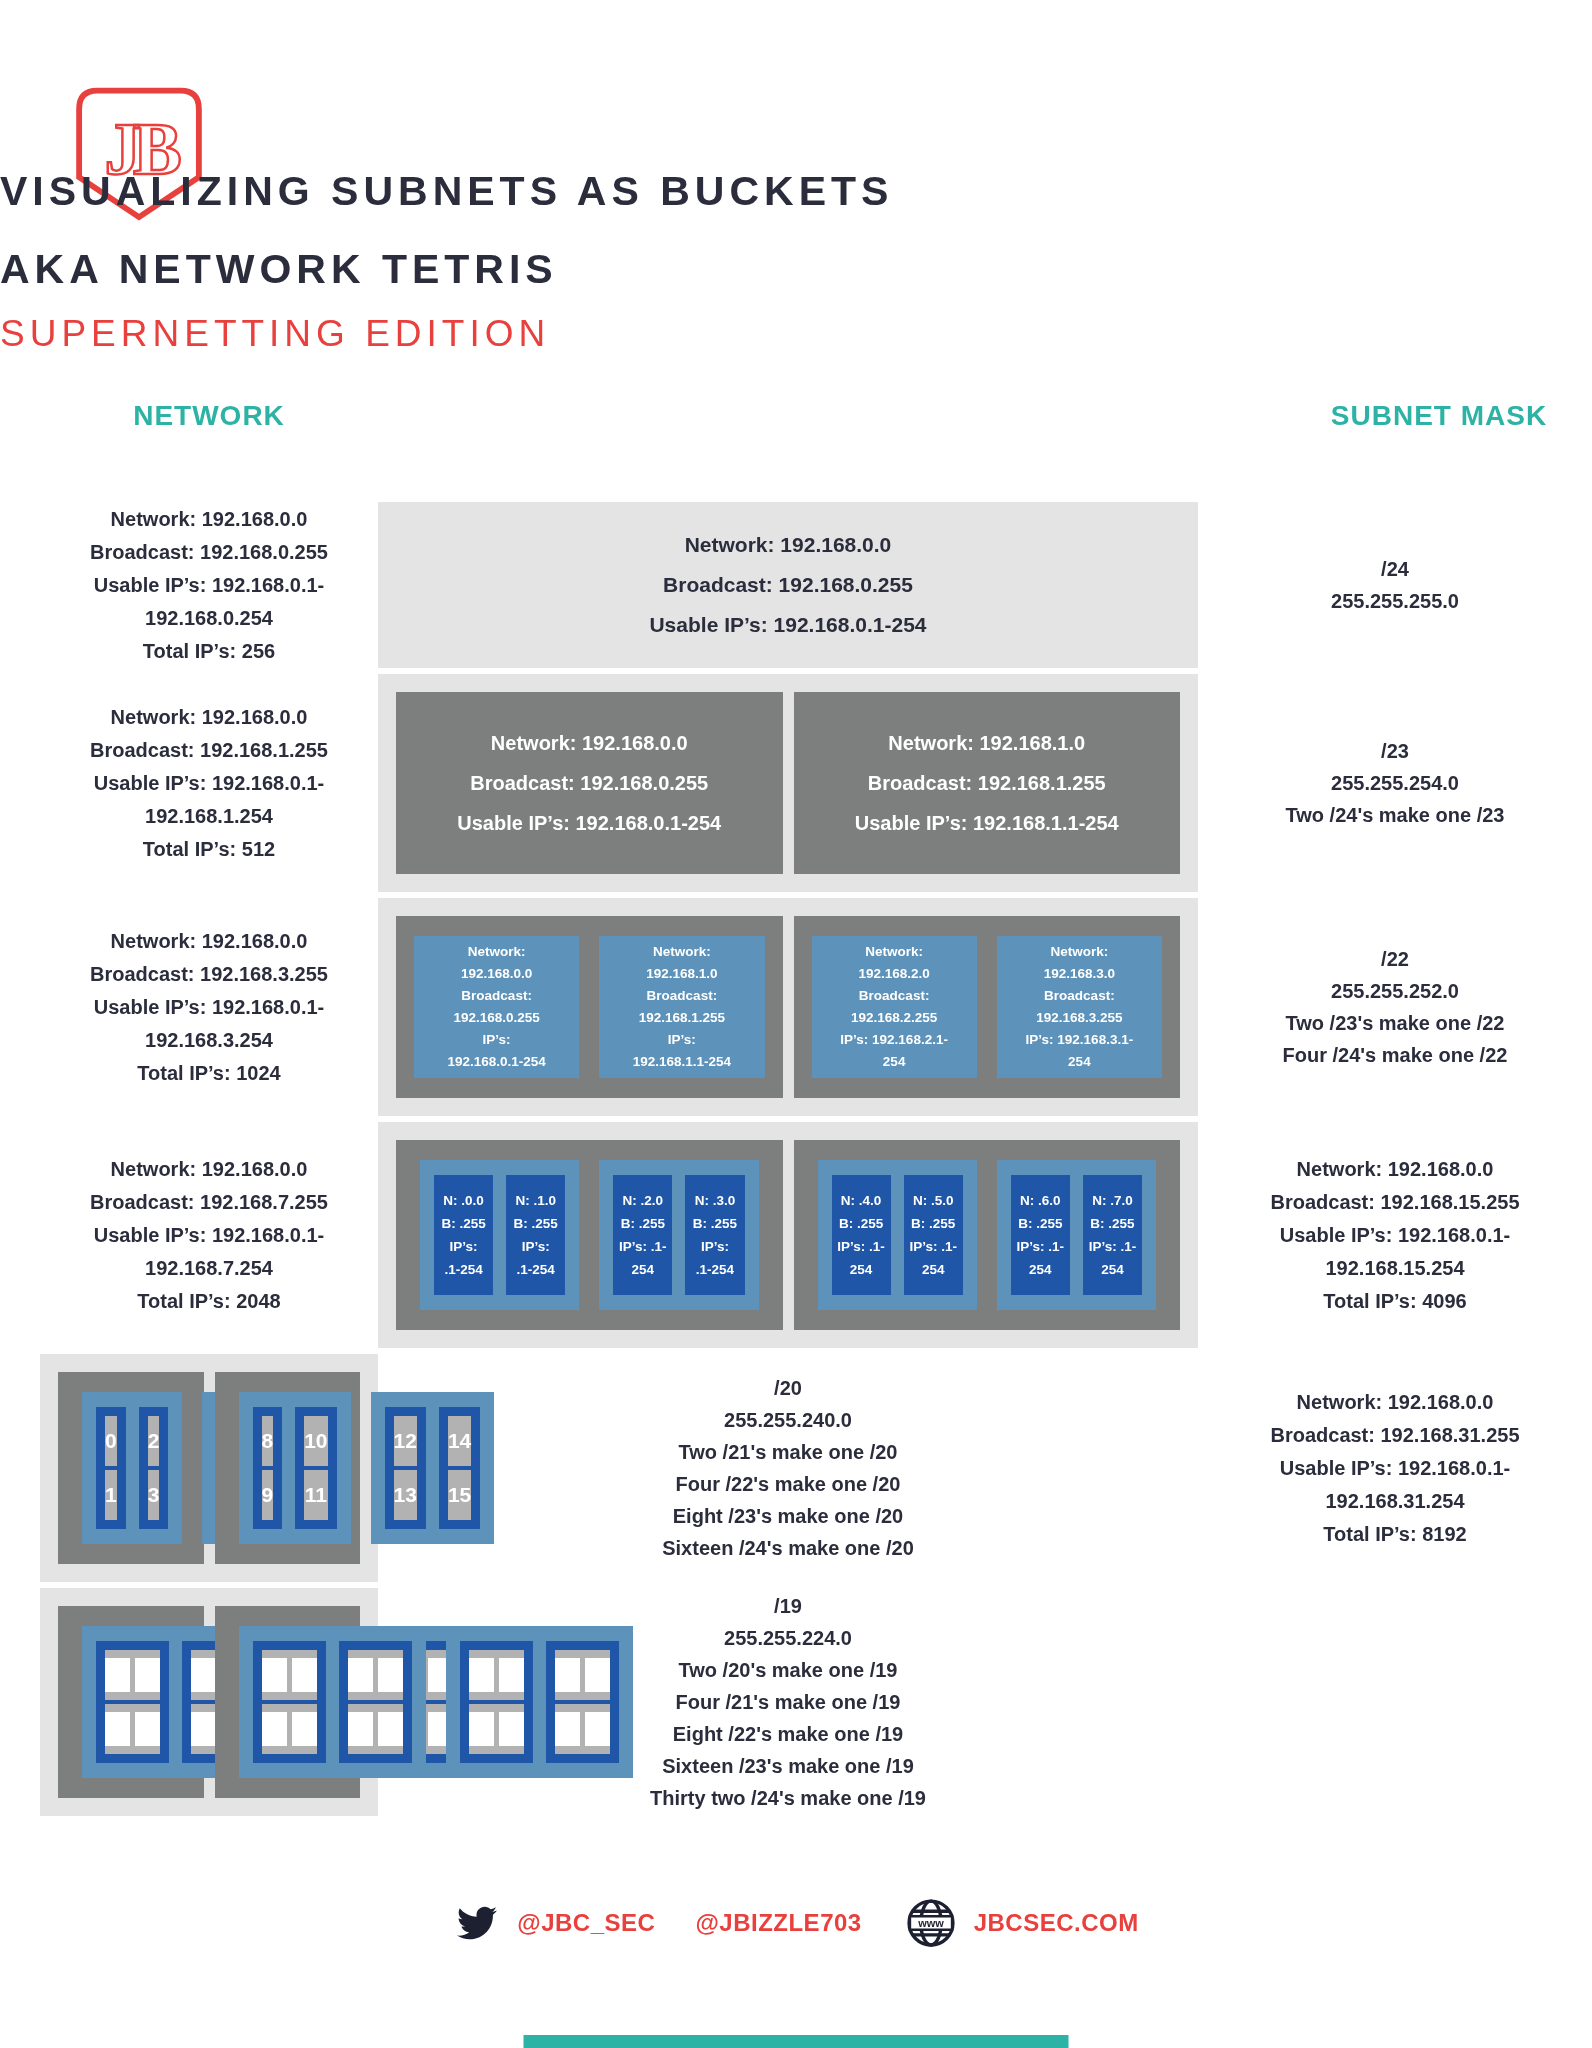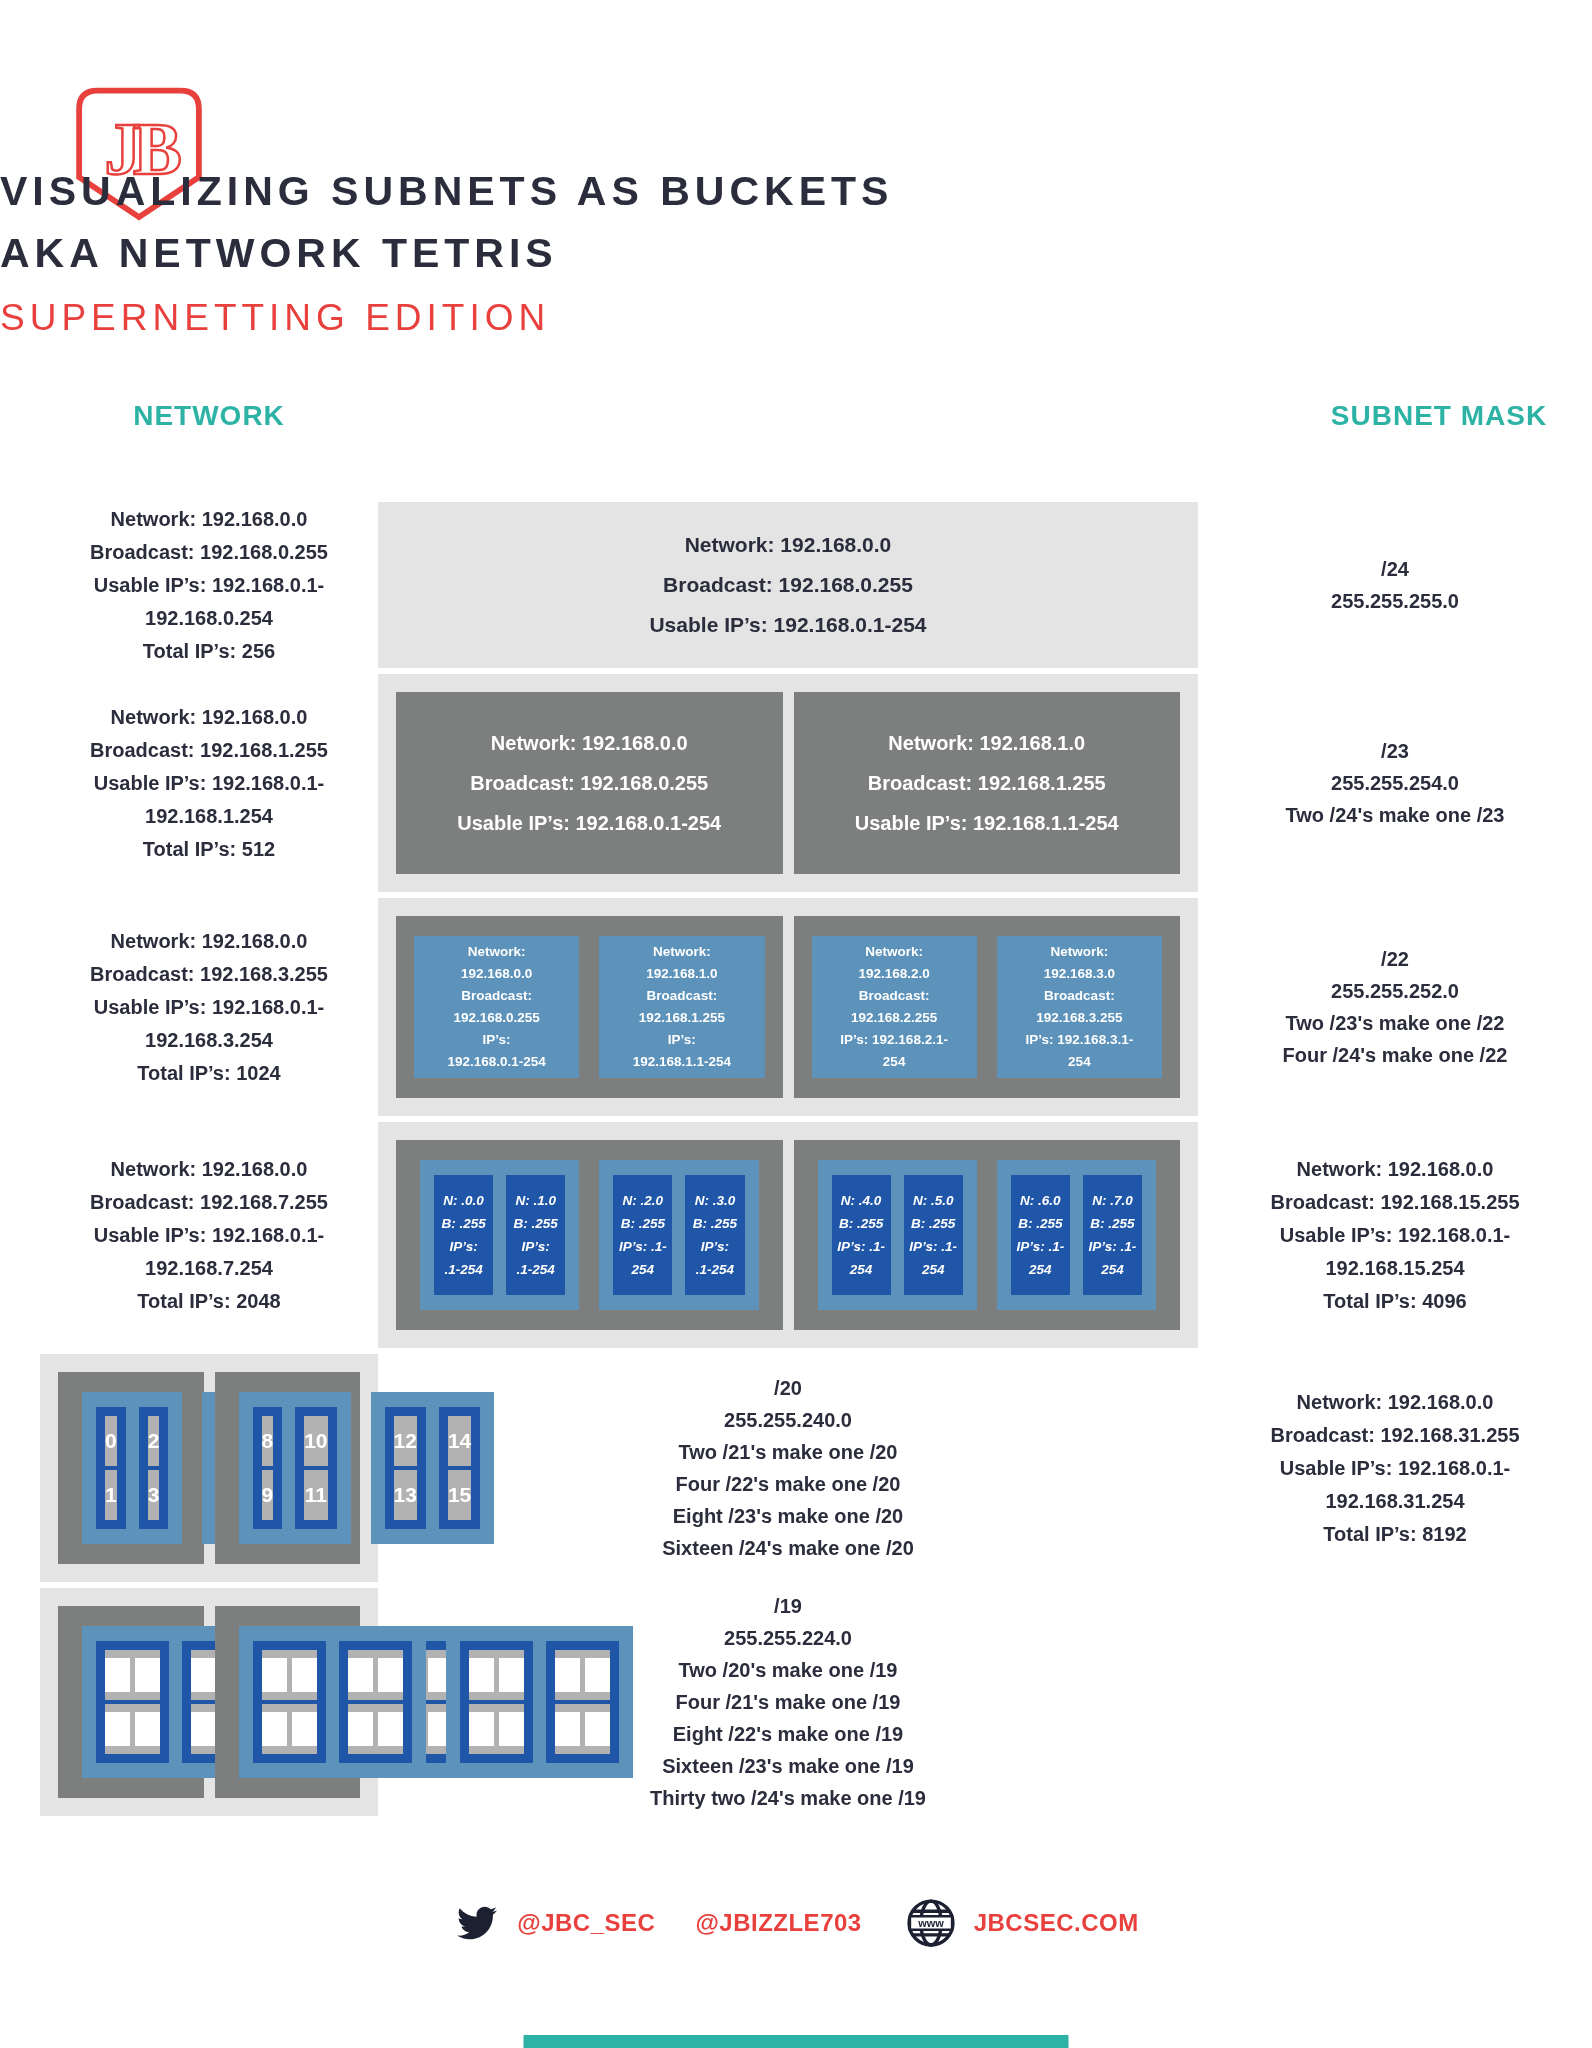--- a/index.html
+++ b/index.html
@@ -3,21 +3,21 @@
 <meta charset="utf-8">
 <style>
   html,body{margin:0;padding:0;background:#ffffff;}
   .page{position:relative;width:1592px;height:2048px;background:#fff;overflow:hidden;
         font-family:"Liberation Sans",sans-serif;}
 
   
   .logo{position:absolute;left:72px;top:84px;}
   .titles{position:absolute;top:168px;left:0;width:100%;text-align:left;color:var(--navy,#2b2d3c);}
   .t1,.t2{font-size:41px;font-weight:bold;letter-spacing:5px;}
-  .t2{margin-top:15px;}
+  .t2{margin-top:31px;}
   .t3{font-size:37px;font-weight:normal;letter-spacing:5px;margin-top:20px;color:var(--red,#e8403d);}
 
   
   .colh{position:absolute;top:400px;text-align:center;font-size:28px;font-weight:bold;
         letter-spacing:1px;color:var(--teal,#2db3a5);}
   .left-h{left:40px;width:338px;}
   .right-h{left:1242px;width:394px;}
 
   
   #rows{position:absolute;left:40px;top:502px;display:grid;
@@ -39,21 +39,21 @@
   .gb-line{color:#fff;font-size:20px;font-weight:bold;line-height:40px;}
 
   .quad-pad{padding:20px 18px;display:flex;gap:20px;}
   .steel-cell{background:var(--steel_blue,#5d92ba);flex:1;display:flex;flex-direction:column;
               justify-content:center;text-align:center;}
   .sc-line{color:#fff;font-size:13.5px;font-weight:bold;line-height:22px;}
 
   .octo-pad{padding:20px 24px;display:flex;gap:20px;}
   .steel-group{background:var(--steel_blue,#5d92ba);flex:1;padding:15px 14px;display:flex;gap:13px;}
   .dblue-cell{background:var(--dark_blue,#2056a7);flex:1;display:flex;flex-direction:column;
-              justify-content:center;text-align:center;font-style:italic;}
+              justify-content:center;text-align:center;}
   .dc-line{color:#fff;font-size:13.5px;font-weight:bold;line-height:23px;}
 
   .slot-cell{background:var(--dark_blue,#2056a7);flex:1;padding:9px;display:flex;
              flex-direction:column;gap:4px;}
   .gray-slot{background:var(--slot_gray,#b3b2b2);flex:1;display:flex;align-items:center;
              justify-content:center;color:#fff;font-size:21px;font-weight:bold;}
   .slot-squares{gap:5px;}
   .white-sq{background:#fff;width:25px;height:34px;}
 
   

